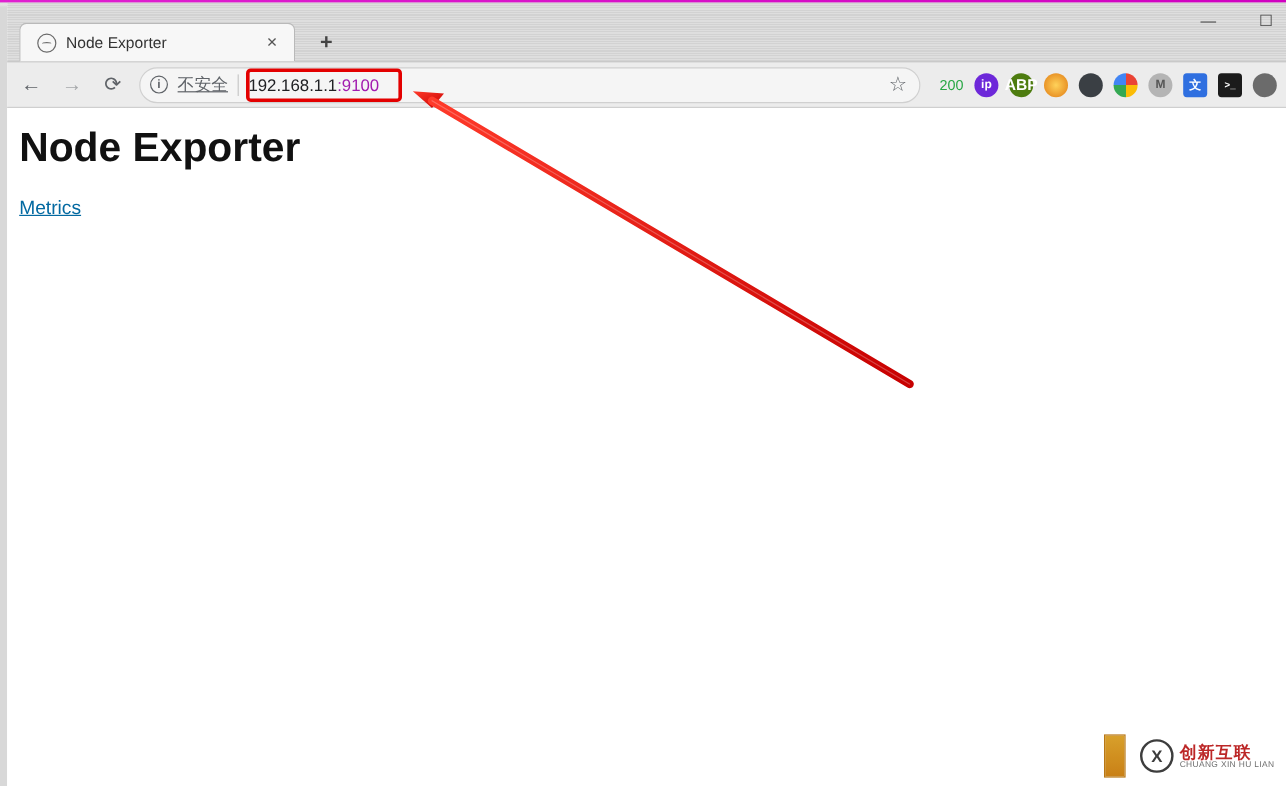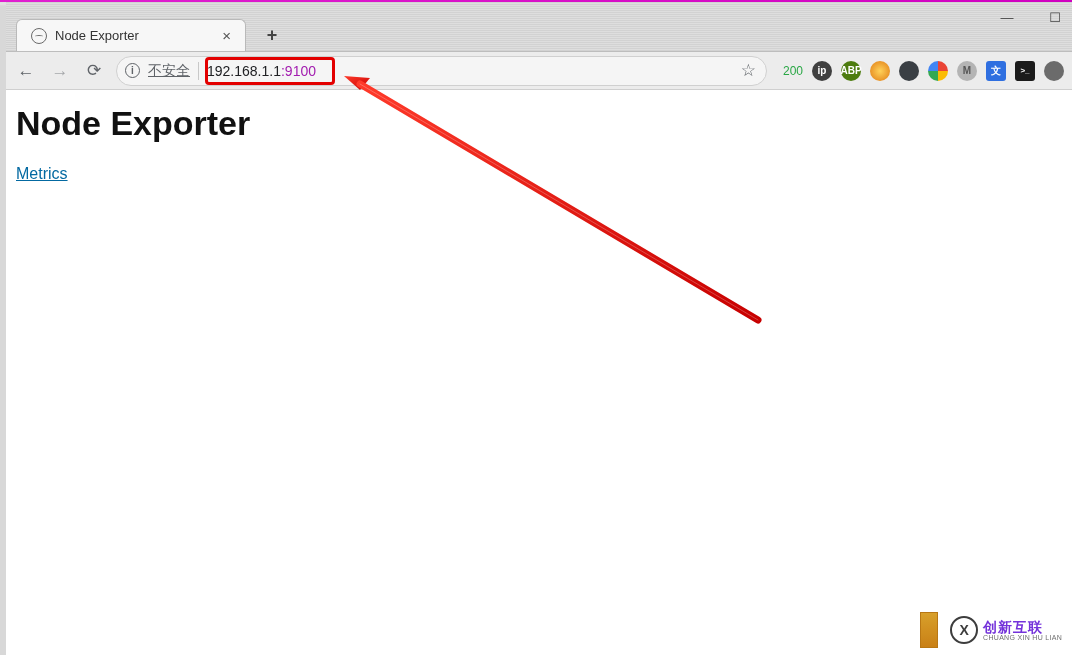--- a/index.html
+++ b/index.html
@@ -205,21 +205,21 @@
     padding: 2px 6px;
   }
   .wm-logo-circle {
     width: 28px; height: 28px;
     border: 2px solid #333;
     border-radius: 50%;
     display: flex; align-items: center; justify-content: center;
     font-size: 14px; font-weight: bold; color: #333;
   }
   .wm-text { display: flex; flex-direction: column; line-height: 1; }
-  .wm-cn { font-size: 14px; font-weight: bold; color: #6d28d9; letter-spacing: 1px;}
+  .wm-cn { font-size: 14px; font-weight: bold; color: #b91c1c; letter-spacing: 1px;}
   .wm-en { font-size: 7px; color: #666; letter-spacing: 0.3px;}
 </style>
 </head>
 <body>
 
 <div class="top-magenta"></div>
 
 <div class="window-frame">
 
   <div class="title-bar">
@@ -247,22 +247,22 @@
       <span class="security-text">不安全</span>
       <span class="divider-vert"></span>
       <span class="url-text">
         <span>192.168.1.1</span><span class="port">:9100</span>
       </span>
       <span class="star-icon">☆</span>
     </div>
 
     <div class="extensions">
       <span class="ext-badge">200</span>
-      <span class="ext-icon" style="background:#404040">ip</span>
-      <span class="ext-icon" style="background:#4d7c0f;font-size:10px">ABP</span>
+      <span class="ext-icon" style="background:#6d28d9">ip</span>
+      <span class="ext-icon" style="background:#4d7c0f;font-size:13px">ABP</span>
       <span class="ext-icon" style="background:radial-gradient(#ffd25a,#e07a12)"></span>
       <span class="ext-icon" style="background:#3a3f44"></span>
       <span class="ext-icon" style="background:conic-gradient(#ea4335 0 90deg,#fbbc05 90deg 180deg,#34a853 180deg 270deg,#4285f4 270deg 360deg)"></span>
       <span class="ext-icon" style="background:#b4b4b4;color:#555">M</span>
       <span class="ext-icon" style="background:#2f6fe0;border-radius:3px">文</span>
       <span class="ext-icon" style="background:#1b1b1b;border-radius:3px;font-size:8px">&gt;_</span>
       <span class="ext-icon" style="background:#6b6b6b"></span>
     </div>
   </div>
 

